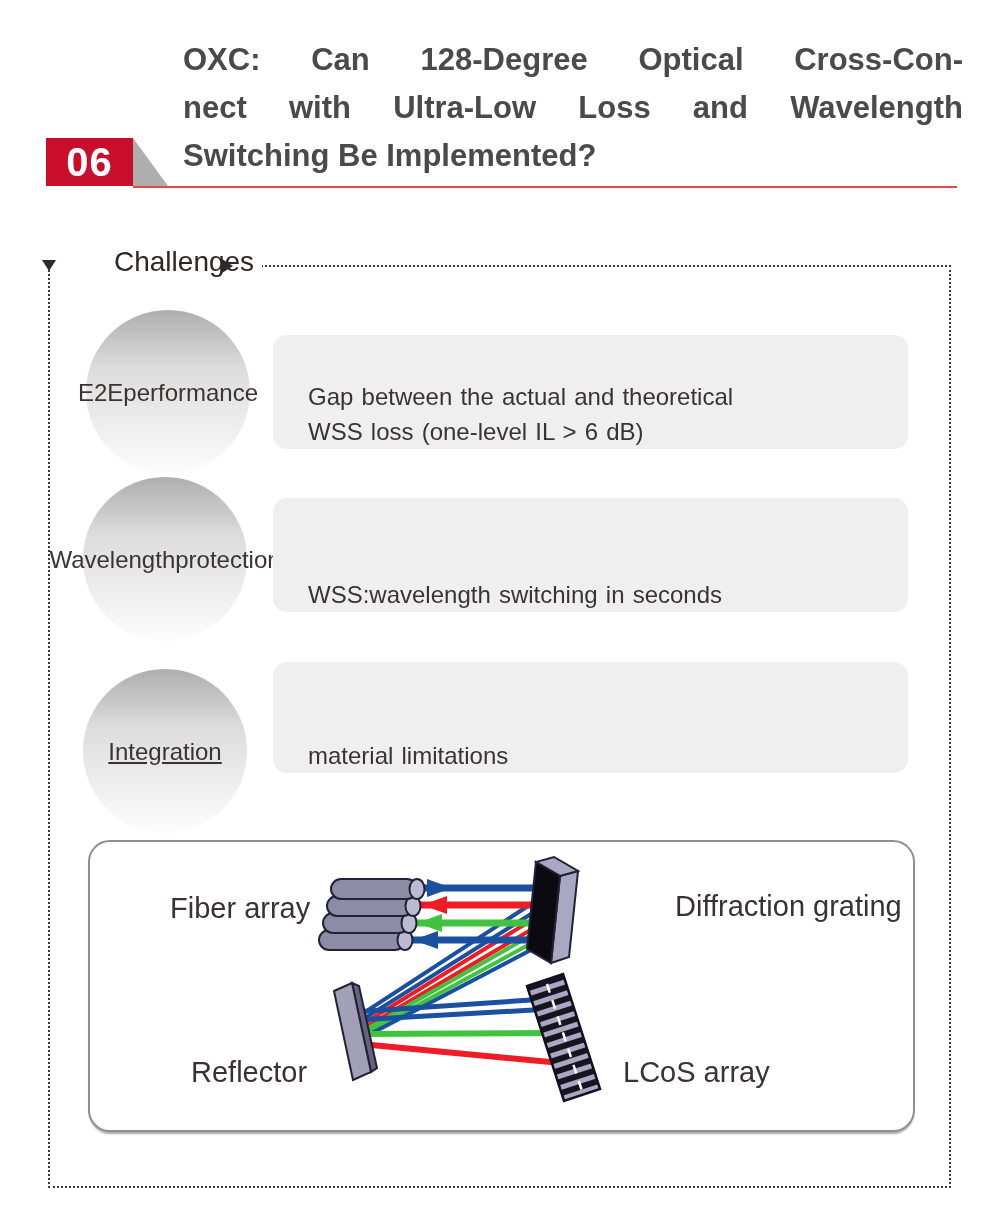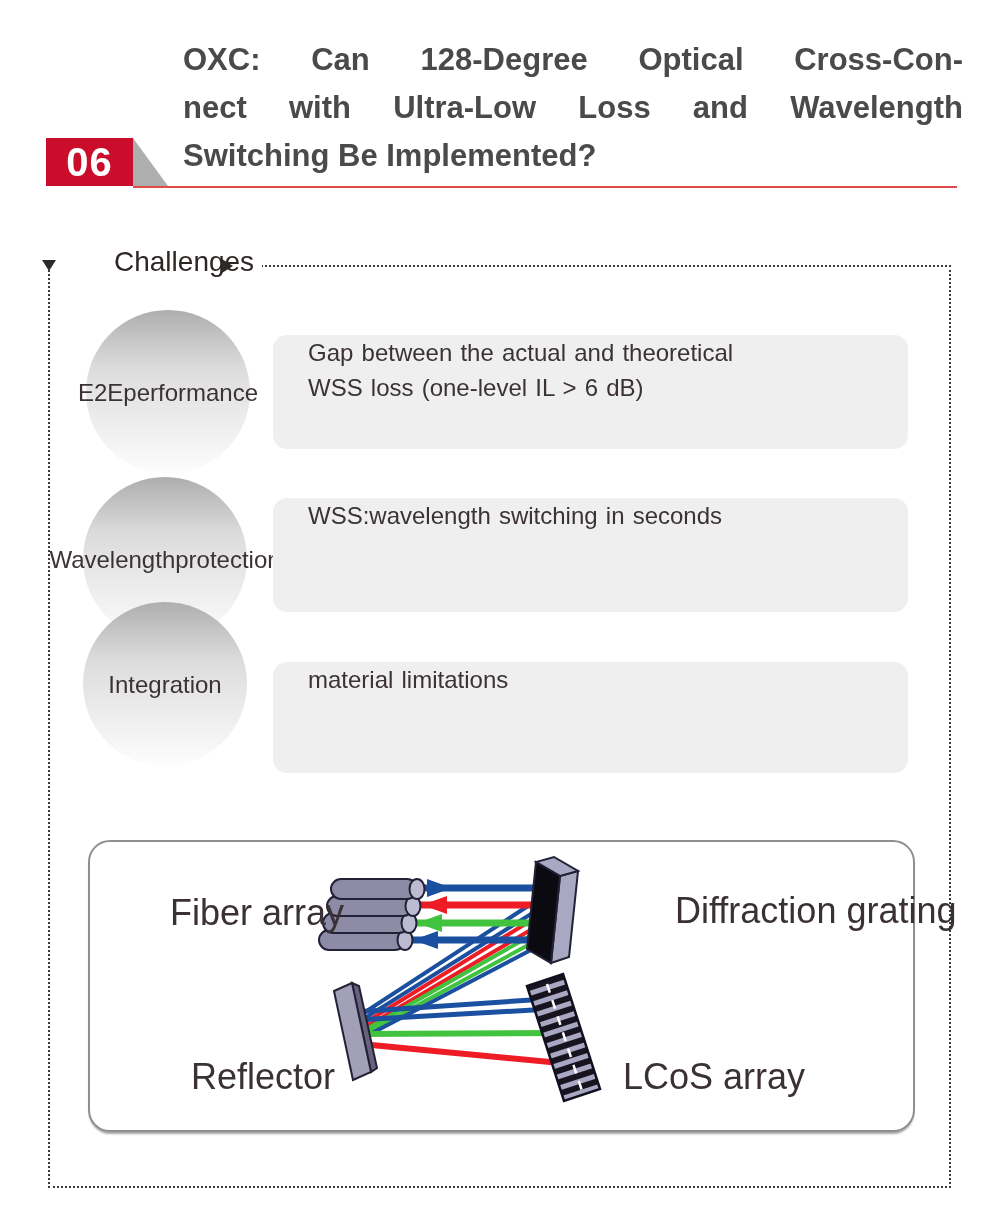--- a/index.html
+++ b/index.html
@@ -42,35 +42,35 @@
 
   
   .badge-circle{
     width:164px;height:164px;border-radius:50%;
     background:linear-gradient(180deg,#AFAEAE 0%,#DDDCDC 35%,#FDFDFD 100%);
     display:flex;flex-direction:row;align-items:center;justify-content:center;
     color:#3B3333;font-size:24px;line-height:31px;text-align:center;
   }
   .gray-box{
     width:635px;background:#EFEFEF;border-radius:14px;color:#3B3333;font-size:24px;line-height:35px;
-    display:flex;flex-direction:column;justify-content:flex-start;padding-left:35px;box-sizing:border-box;
+    display:flex;flex-direction:column;justify-content:flex-end;padding-left:35px;box-sizing:border-box;
     word-spacing:1.5px;
   }
   .bc1{left:86px;top:310px;}  .gb1{left:273px;top:335px;height:114px;}
   .bc2{left:83px;top:477px;}  .gb2{left:273px;top:498px;height:114px;}
-  .bc3{left:83px;top:602px;}  .gb3{left:273px;top:662px;height:111px;}
+  .bc3{left:83px;top:669px;text-decoration:underline;}  .gb3{left:273px;top:662px;height:111px;}
 
   
   .diagram-panel{
     left:88px;top:840px;width:823px;height:288px;background:#ffffff;
     border:2px solid #8F8F8F;border-radius:22px;
     box-shadow:0 3px 2px -1px rgba(0,0,0,0.35);
   }
   .diagram-svg{left:88px;top:840px;}
-  .diagram-label{color:#3A3136;font-size:36px;white-space:nowrap;}
+  .diagram-label{color:#3A3136;font-size:29px;white-space:nowrap;}
   .lbl-fiber{left:170px;top:892px;}
   .lbl-grating{left:646px;top:890px;margin-left:29px;}
   .lbl-reflector{left:191px;top:1056px;}
   .lbl-lcos{left:623px;top:1056px;}
 
   .outlined{stroke:#232135;stroke-width:2px;}
   .lcos-dash{stroke:#ffffff;stroke-width:2.5px;stroke-dasharray:9 8;fill:none;}
 </style>
 </head>
 <body>

